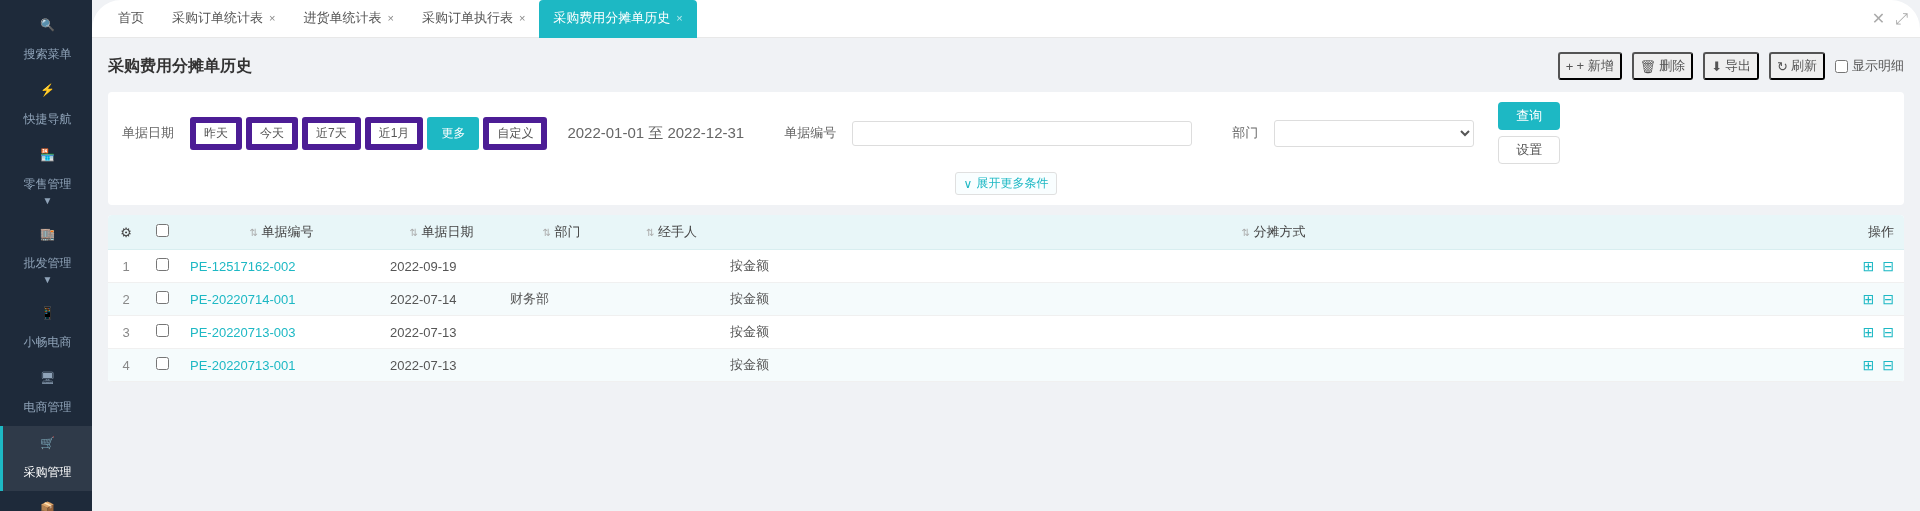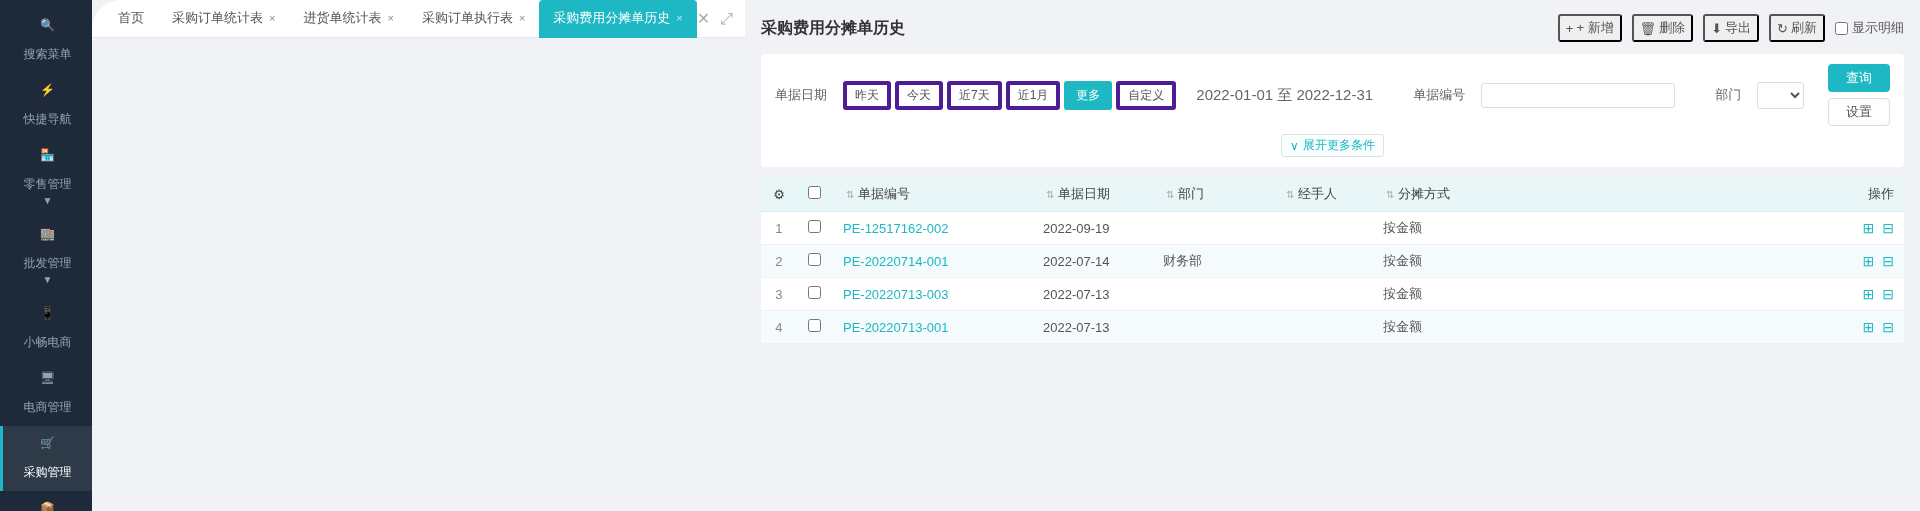--- a/index.html
+++ b/index.html
@@ -25,21 +25,21 @@
       cursor: pointer;
       border-left: 3px solid transparent;
     }
     .sidebar-item.active { color: #fff; background: rgba(255,255,255,0.08); border-left: 3px solid #1db8c4; }
     .sidebar-item-label { display: block; margin-top: 14px; }
 
     
     .main {
       flex: 1;
       display: flex;
-      flex-direction: row;
+      flex-direction: column;
       overflow: hidden;
       background: #f0f2f5;
       border-radius: 29px;
     }
 
     
     .tab-bar {
       background: #fff;
       display: flex;
       align-items: center;
@@ -132,21 +132,21 @@
     .filter-row {
       display: flex;
       align-items: center;
       gap: 16px;
     }
     .filter-label { color: #666; font-size: 13px; white-space: nowrap; }
     .filter-date-btns { display: flex; align-items: center; gap: 4px; }
     .date-btn {
       padding: 2px 8px;
       border-radius: 3px;
-      border: 4px solid #4c1d95;
+      border: 6px solid #4c1d95;
       background: #fff;
       font-size: 12px;
       color: #555;
       cursor: pointer;
     }
     .date-btn.more {
       background: #1db8c4;
       color: #fff;
       border-color: #1db8c4;
     }
@@ -217,21 +217,21 @@
     table {
       width: 100%;
       border-collapse: collapse;
       font-size: 13px;
     }
     thead tr {
       background: #e8f6f8;
     }
     thead th {
       padding: 8px 10px;
-      text-align: left;
+      text-align: center;
       color: #444;
       font-weight: normal;
       border-bottom: 1px solid #d8eef0;
       white-space: nowrap;
     }
     tbody tr {
       border-bottom: 1px solid #f0f0f0;
     }
     tbody tr:nth-child(odd) { background: #fff; }
     tbody tr:nth-child(even) { background: #f5fbfc; }

